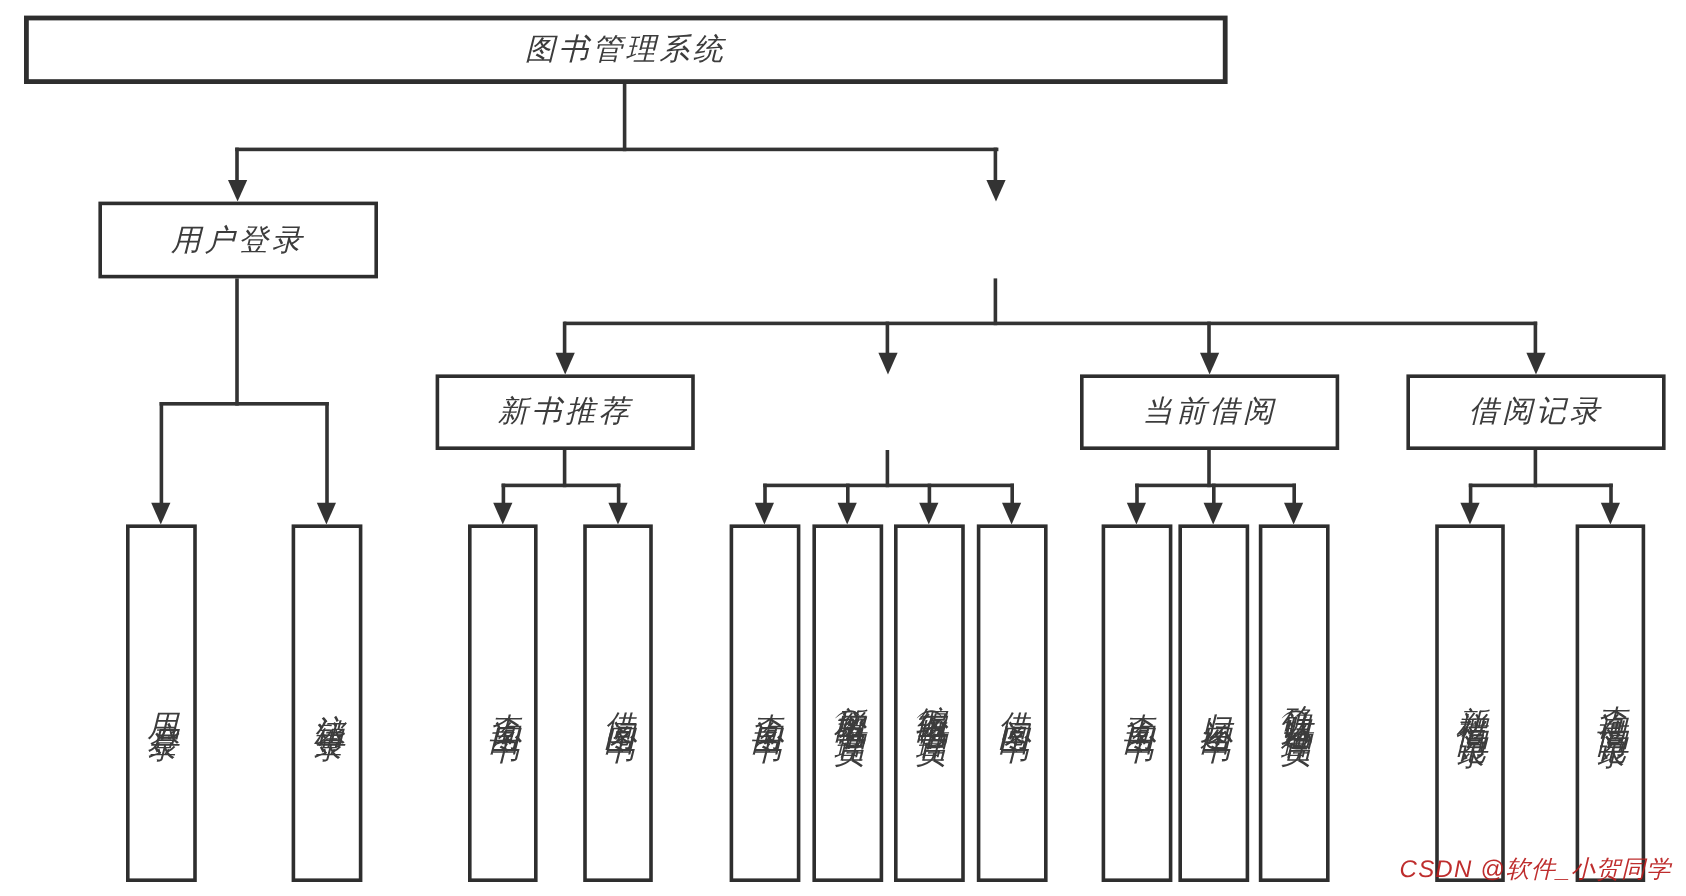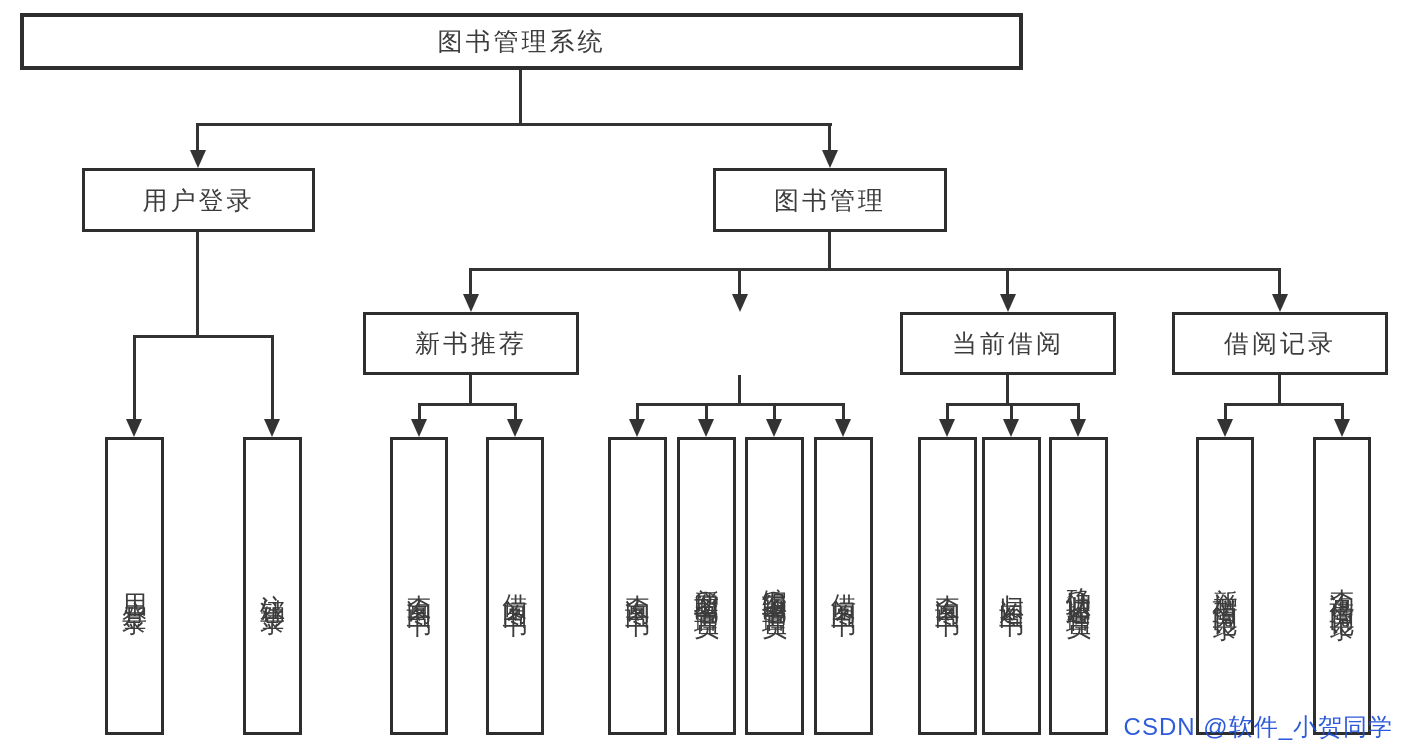--- a/index.html
+++ b/index.html
@@ -2,20 +2,21 @@
 <html><head>
 <meta charset="utf-8">
 <style>
   html,body{margin:0;padding:0;background:#ffffff;}
   #canvas{
     position:relative;
     width:1405px;height:747px;
     background:#ffffff;
     font-family:"Liberation Sans","DejaVu Sans",sans-serif;
     overflow:hidden;
+    font-style:italic;
   }
   .box{
     position:absolute;
     box-sizing:border-box;
     border:3px solid #2e2e2e;
     background:#ffffff;
     display:flex;align-items:center;justify-content:center;
     color:#3c3c3c;
     font-size:25px;
     letter-spacing:3px;
@@ -44,22 +45,22 @@
   .arr{
     position:absolute;
     width:0;height:0;
     border-left:8px solid transparent;
     border-right:8px solid transparent;
     border-top:18px solid #333333;
   }
   .watermark{
     position:absolute;
     top:711px;right:12px;
-    font-size:24px;
-    color:#1d4ed8;
+    font-size:20px;
+    color:#b91c1c;
     letter-spacing:1px;
     z-index:6;
     opacity:.92;
   }
 </style>
 </head>
 <body>
 
 <div id="canvas">
 
@@ -69,23 +70,20 @@
 
   <div class="vline" style="left:519px;top:70px;height:56px;"></div>
   <div class="hline" style="left:196px;top:123px;width:636px;"></div>
   <div class="vline" style="left:196px;top:123px;height:30px;"></div>
   <div class="arr" style="left:190px;top:150px;"></div>
   <div class="vline" style="left:828px;top:123px;height:30px;"></div>
   <div class="arr" style="left:822px;top:150px;"></div>
 
   <div class="box" style="left:82px;top:168px;width:233px;height:64px;">
     <span>用户登录</span>
-  </div>
-  <div class="box" style="left:713px;top:168px;width:234px;height:64px;">
-    <span>图书管理</span>
   </div>
 
   <div class="vline" style="left:196px;top:232px;height:106px;"></div>
   <div class="hline" style="left:133px;top:335px;width:141px;"></div>
   <div class="vline" style="left:133px;top:335px;height:86px;"></div>
   <div class="arr" style="left:126px;top:419px;"></div>
   <div class="vline" style="left:271px;top:335px;height:86px;"></div>
   <div class="arr" style="left:264px;top:419px;"></div>
 
   <div class="vline" style="left:828px;top:232px;height:39px;"></div>

